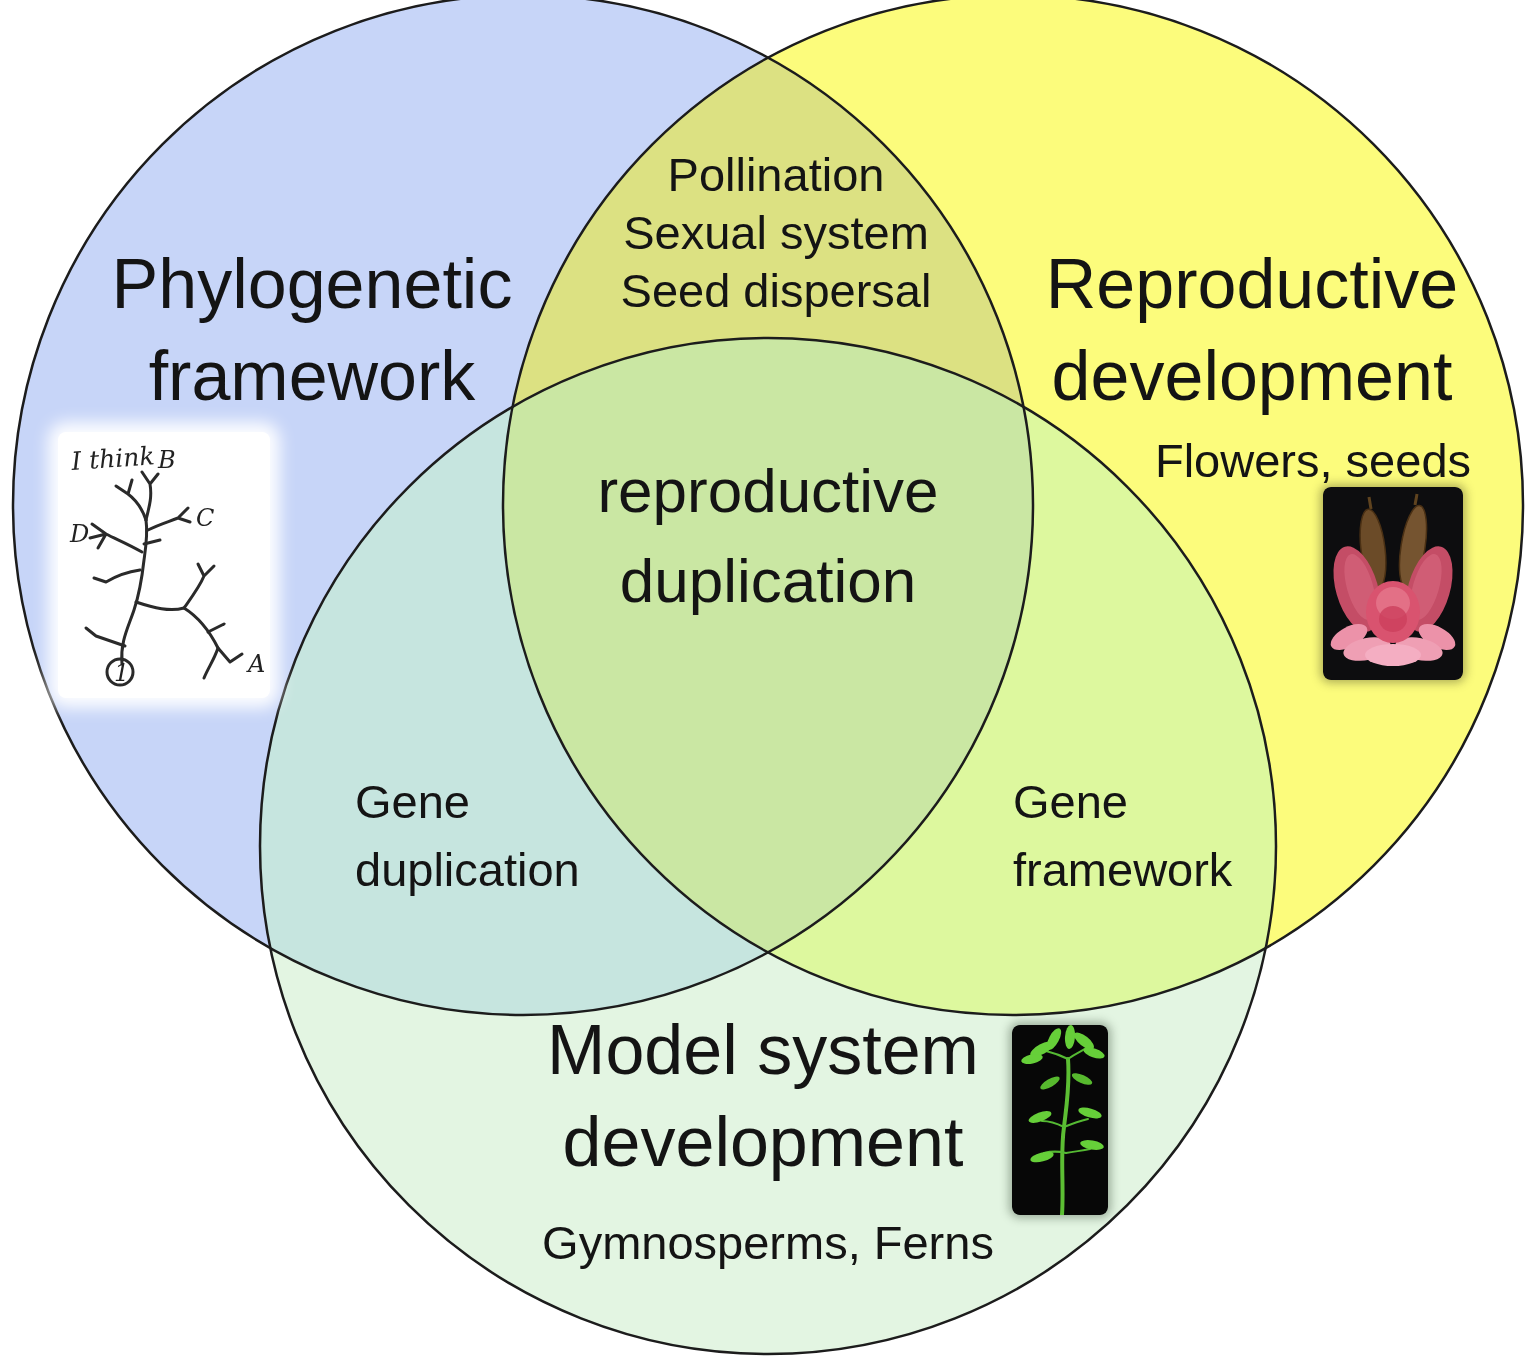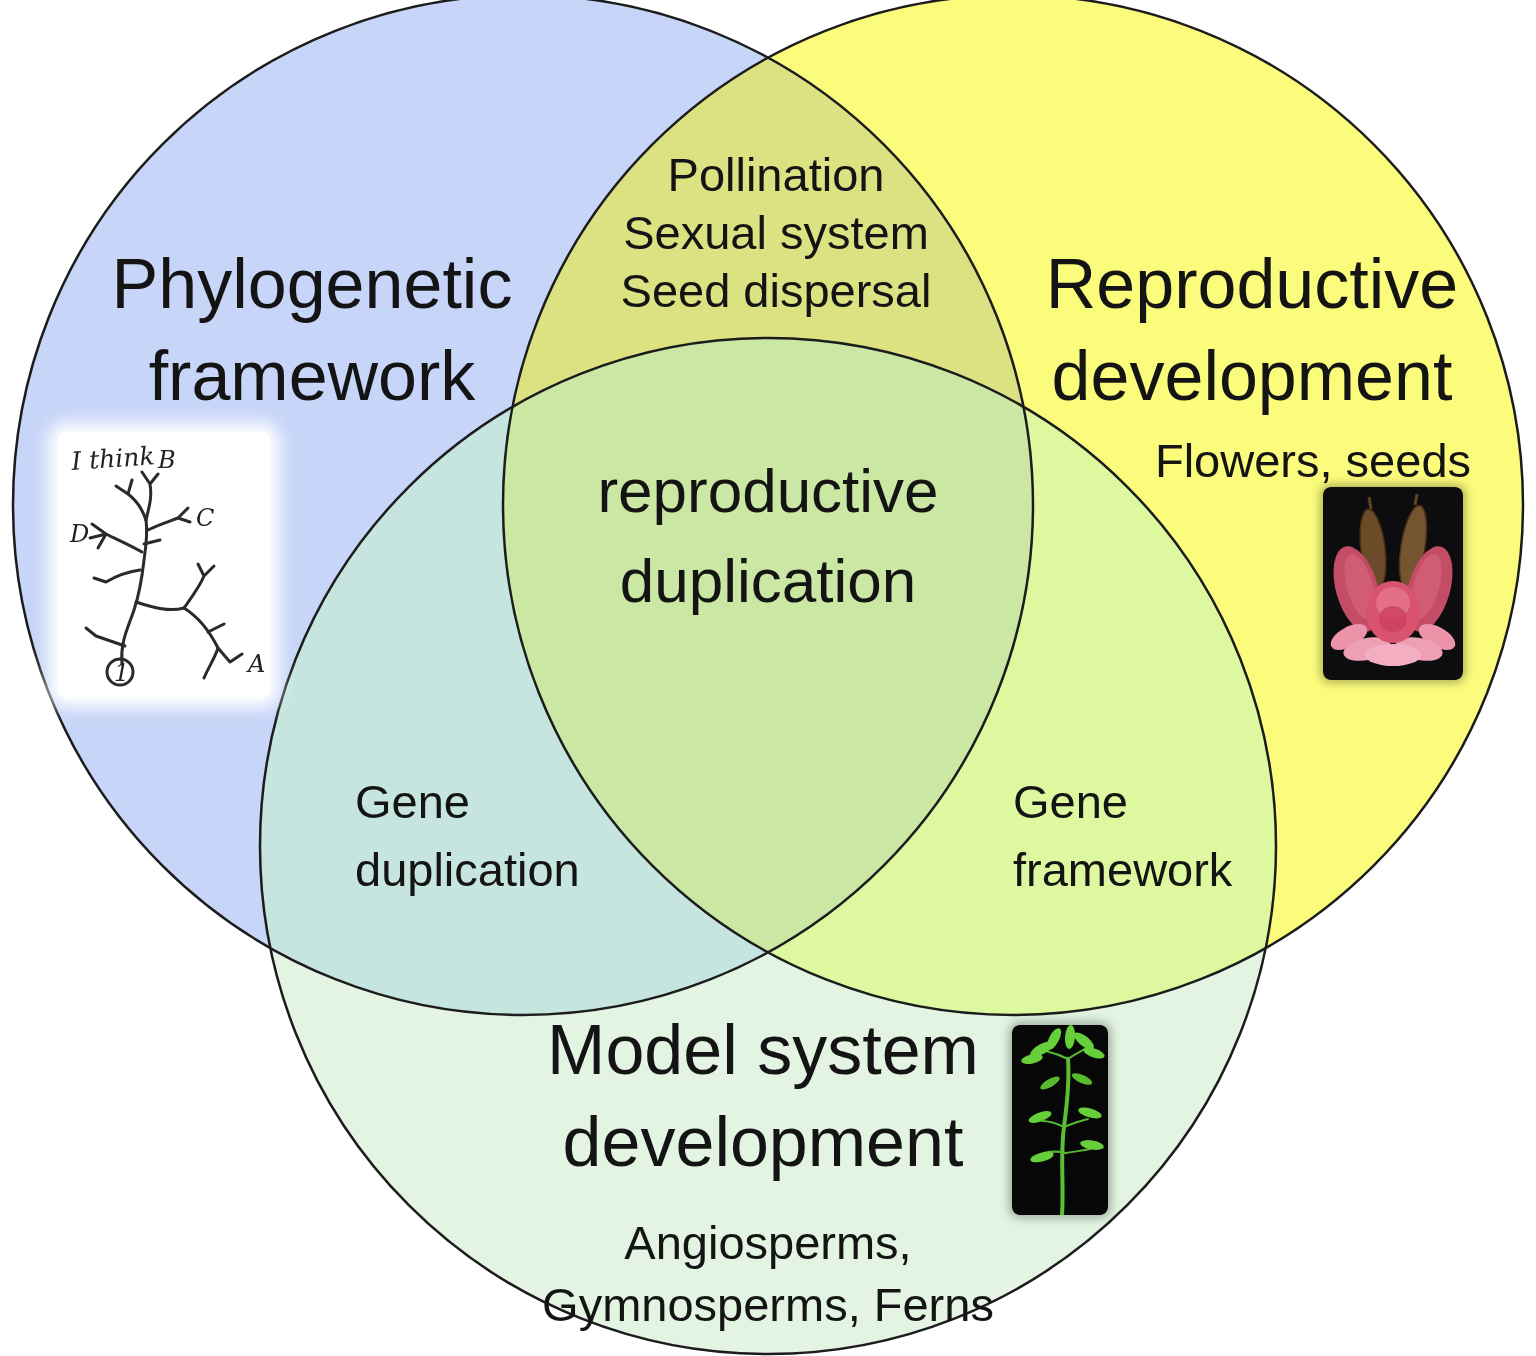--- a/index.html
+++ b/index.html
@@ -213,17 +213,16 @@
     <span>Gene</span>
     <span>framework</span>
   </div>
 
   <div class="label xl" id="t-model">
     <span>Model system</span>
     <span>development</span>
   </div>
 
   <div class="label md3" id="t-angio">
-    <span>Angiosperms,</span>
     <span>Gymnosperms, Ferns</span>
   </div>
 
 </div>
 
 </body></html>

